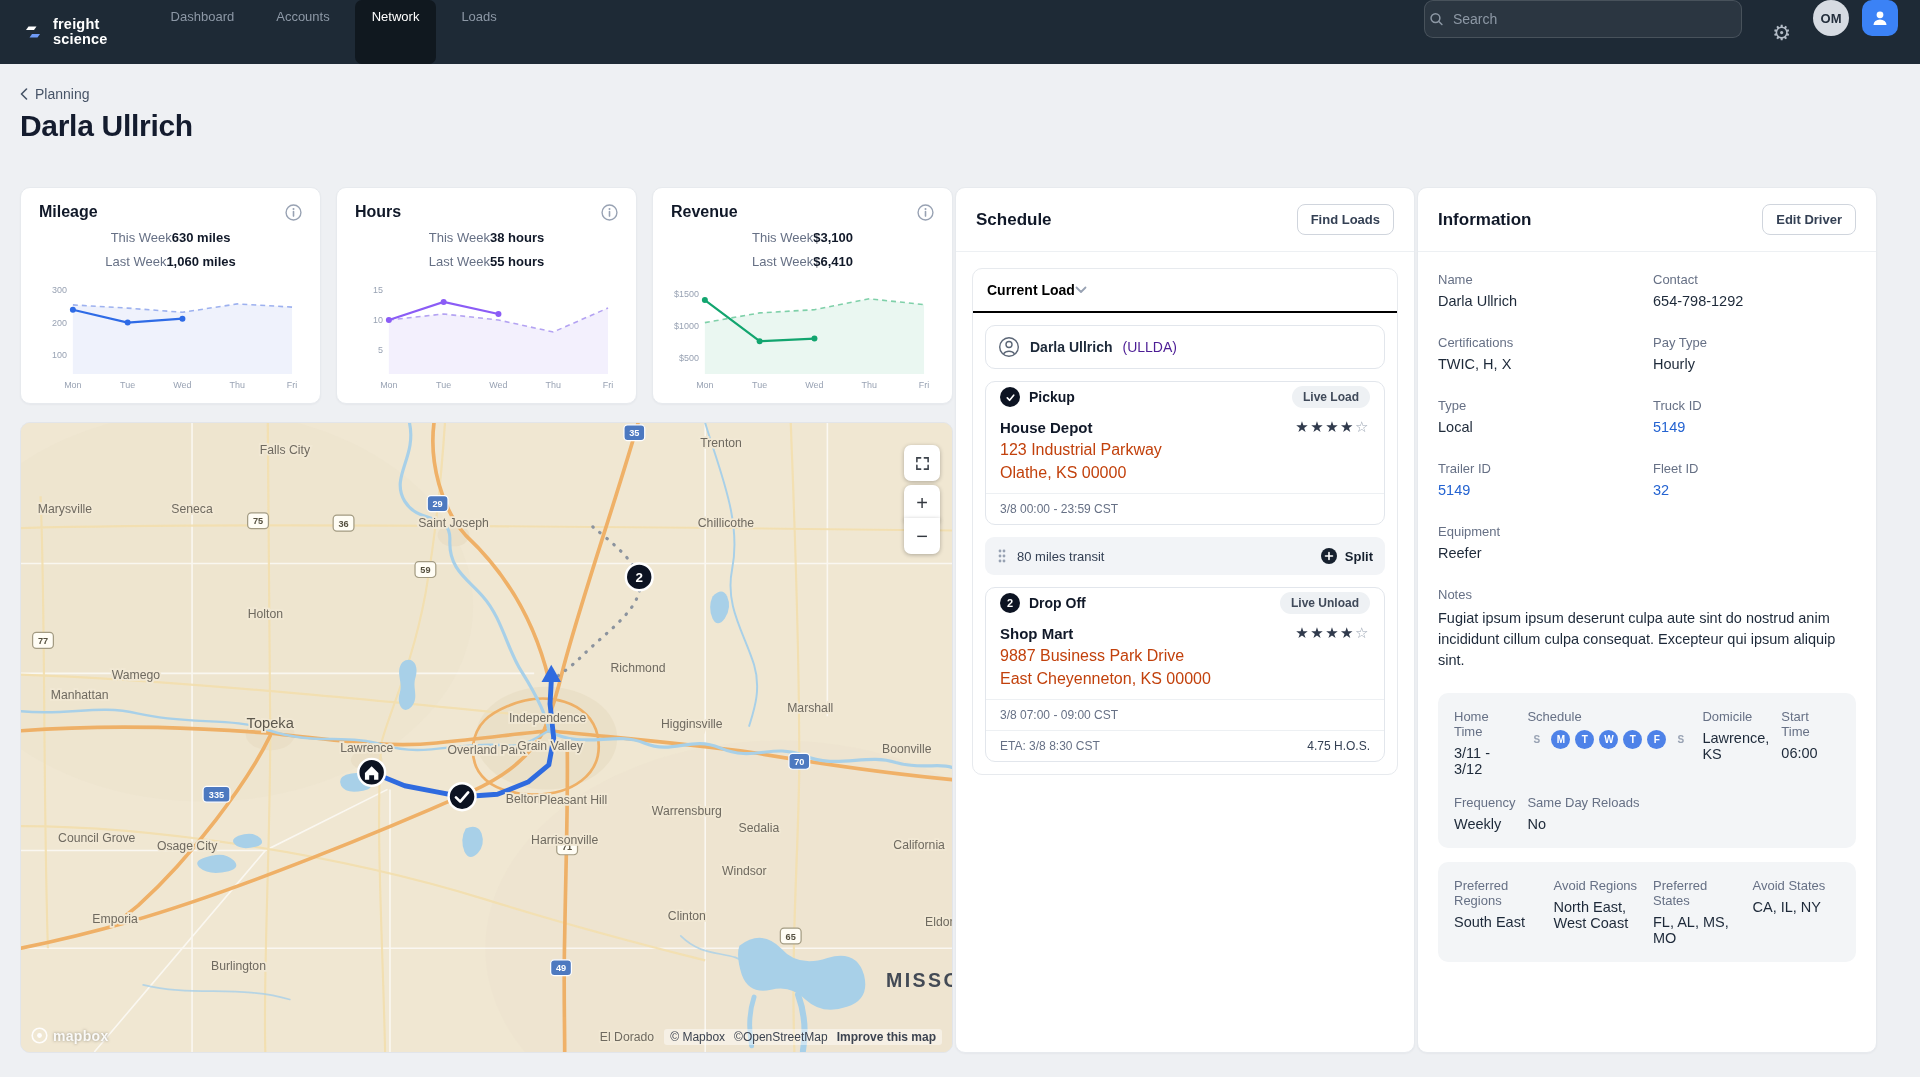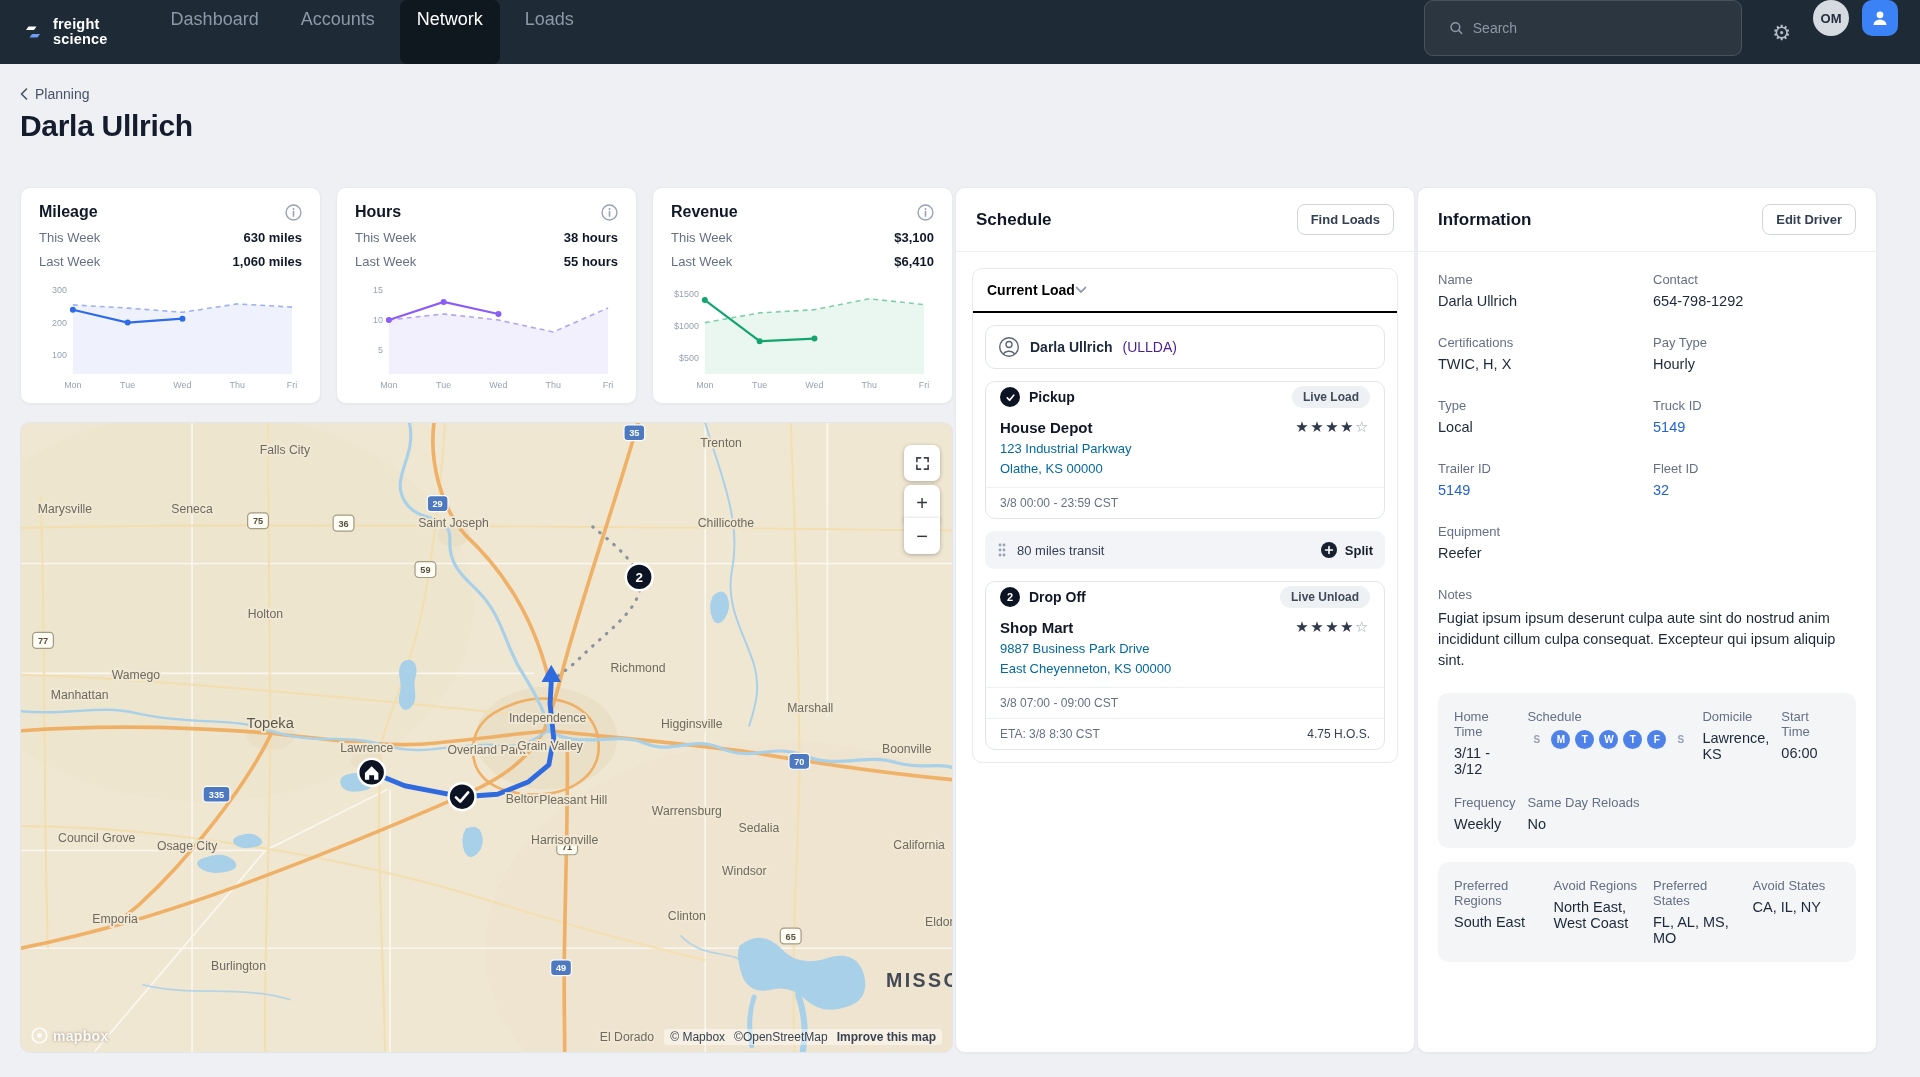--- a/index.html
+++ b/index.html
@@ -3,44 +3,44 @@
 <meta charset="utf-8">
 <style>
   *{box-sizing:border-box;margin:0;padding:0}
   html,body{width:1920px;height:1077px;overflow:hidden}
   body{background:#eef0f3;font-family:"Liberation Sans",sans-serif;color:#1d2939}
 
   
   .navbar{height:64px;background:#1e2a36;display:flex;padding:0 22px}
   .brand{display:flex;align-items:center;gap:9px;margin-right:46px;cursor:pointer}
   .brand-text{display:flex;flex-direction:column;font-weight:700;color:#fff;font-size:14.5px;line-height:15px;letter-spacing:.2px}
-  .nav-item{color:#8d98a6;font-size:18px;padding:9px 17px;border-radius:7px;text-decoration:none;margin-right:8px;cursor:pointer;display:inline-block}
+  .nav-item{color:#8d98a6;font-size:13px;padding:9px 17px;border-radius:7px;text-decoration:none;margin-right:8px;cursor:pointer;display:inline-block}
   .nav-item.active{background:#10181f;color:#fff}
-  .search-box{margin-left:auto;width:318px;height:56px;background:rgba(255,255,255,.06);border:1px solid rgba(255,255,255,.14);border-radius:9px;display:flex;align-items:center;gap:9px;padding:0 24px}
+  .search-box{margin-left:auto;width:318px;height:38px;background:rgba(255,255,255,.06);border:1px solid rgba(255,255,255,.14);border-radius:9px;display:flex;align-items:center;gap:9px;padding:0 4px}
   .search-box input{background:transparent;border:none;outline:none;color:#cfd6de;font-size:14px;width:100%;font-family:inherit}
   .search-box input::placeholder{color:#8d98a5}
   .gear{margin-left:30px;font-size:21px;color:#b3bcc7;cursor:pointer;line-height:1;background:none;border:none}
   .avatar-om{margin-left:22px;width:36px;height:36px;border-radius:50%;background:#d6dbe2;color:#242f3d;font-size:13px;font-weight:700;display:flex;align-items:center;justify-content:center;cursor:pointer}
   .avatar-user{margin-left:13px;width:36px;height:36px;border-radius:10px;background:#3b82f6;display:flex;align-items:center;justify-content:center;cursor:pointer}
 
   
   .page{padding:0 17px 0 20px}
   .breadcrumb{margin-top:22px;display:flex;align-items:center;gap:7px;font-size:14px;color:#475467;cursor:pointer;width:fit-content}
   .page-title{margin-top:7px;font-size:30px;font-weight:800;color:#141c2e;letter-spacing:-.3px}
 
   
   .content{display:flex;gap:2px;margin-top:44px;height:866px}
   .col-left{width:933px;display:flex;flex-direction:column;gap:18px}
 
   
   .stats-row{display:flex;gap:15px}
   .stat-card{flex:1;height:217px;background:#fff;border:1px solid #e7eaee;border-radius:10px;padding:15px 18px 6px;box-shadow:0 1px 2px rgba(16,24,40,.04)}
   .stat-head{display:flex;justify-content:space-between;align-items:center}
   .stat-title{font-size:16px;font-weight:700;color:#101828}
-  .stat-row{display:flex;justify-content:space-between;margin-top:9px;font-size:13px}
+  .stat-row{display:flex;justify-content:center;margin-top:9px;font-size:13px}
   .stat-row .lbl{color:#667085}
   .stat-row .val{font-weight:700;color:#101828}
   .chart{width:100%;height:118px;margin-top:5px;display:block}
   .ctick{font-size:9px;fill:#98a2b3}
 
   
   .map-card{flex:1;position:relative;border-radius:10px;overflow:hidden;border:1px solid #e2e5ea;background:#f0e7d2}
   .map-card svg.mapsvg{width:100%;height:100%;display:block}
   .mlabel{font-size:10px;fill:#6f6a60;text-anchor:middle;paint-order:stroke;stroke:#f1e8d4;stroke-width:3px;font-weight:500}
   .mlabel.lg{font-size:12px;fill:#5d584d}
@@ -75,21 +75,21 @@
   .chip .cd{font-size:14px;color:#4c1d95}
   .stop{border:1px solid #e2e6ec;border-radius:10px;padding:4px 14px 0}
   .stop-head{display:flex;align-items:center;gap:9px}
   .marker{width:20px;height:20px;border-radius:50%;background:#0c1322;color:#fff;display:flex;align-items:center;justify-content:center;font-size:11px;font-weight:700;flex-shrink:0}
   .kind{font-size:14px;font-weight:600;color:#101828}
   .badge{margin-left:auto;background:#eef1f4;border-radius:14px;padding:4px 11px;font-size:12px;color:#404a5a;font-weight:700}
   .stop-name-row{display:flex;justify-content:space-between;align-items:center;margin-top:10px}
   .stop-name{font-size:15px;font-weight:700;color:#101828}
   .stars{font-size:15px;letter-spacing:1.5px;cursor:pointer}
   .st-f{color:#303a4c}.st-e{color:#9aa4b2}
-  .addr{font-size:13px;color:#0369a1;margin-top:5px}
+  .addr{font-size:16px;color:#c2410c;margin-top:5px}
   .stop-foot{border-top:1px solid #edf0f3;margin:11px -14px 0;padding:8px 14px;font-size:12px;color:#667085;display:flex;justify-content:space-between}
   .stop-foot .hos{color:#344054;font-weight:500}
   .transit{background:#f2f4f7;border-radius:9px;padding:10px 12px;display:flex;align-items:center;gap:10px;font-size:13px;color:#344054}
   .split{margin-left:auto;display:flex;align-items:center;gap:7px;font-weight:700;color:#16202e;cursor:pointer;font-size:13px}
   .drag{display:flex;cursor:grab}
 
   
   .info-grid{display:grid;grid-template-columns:1fr 1fr;column-gap:12px;row-gap:26px}
   .flabel{font-size:13px;color:#667085;margin-bottom:6px}
   .fvalue{font-size:14.5px;color:#1d2939}

